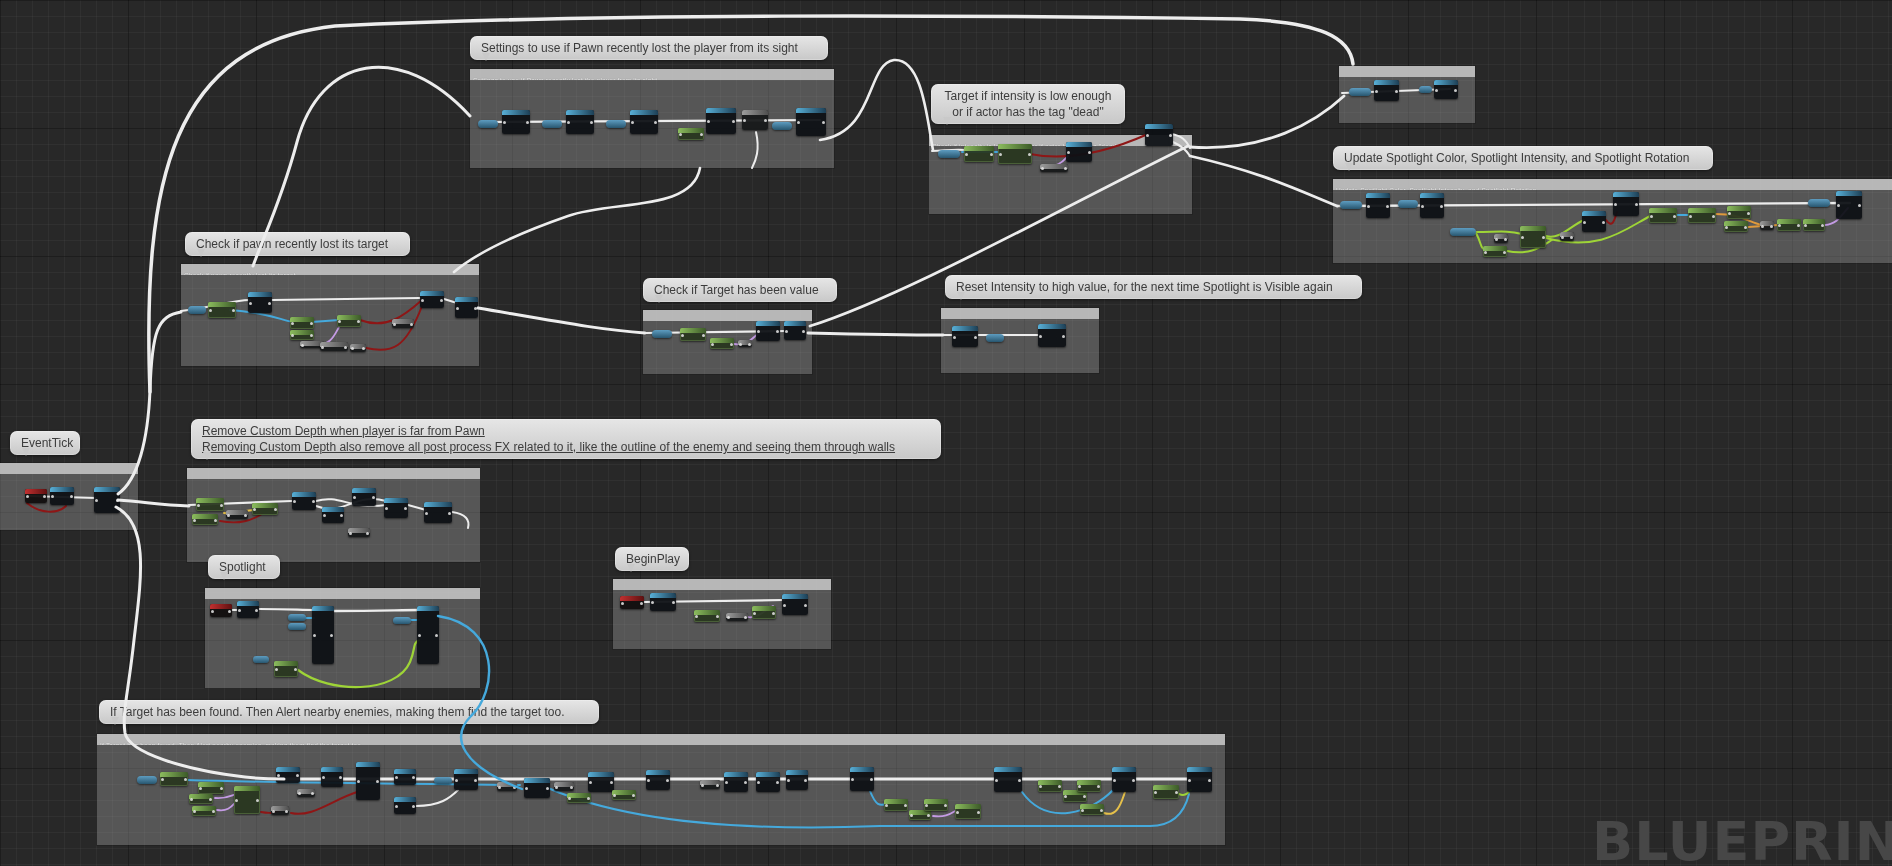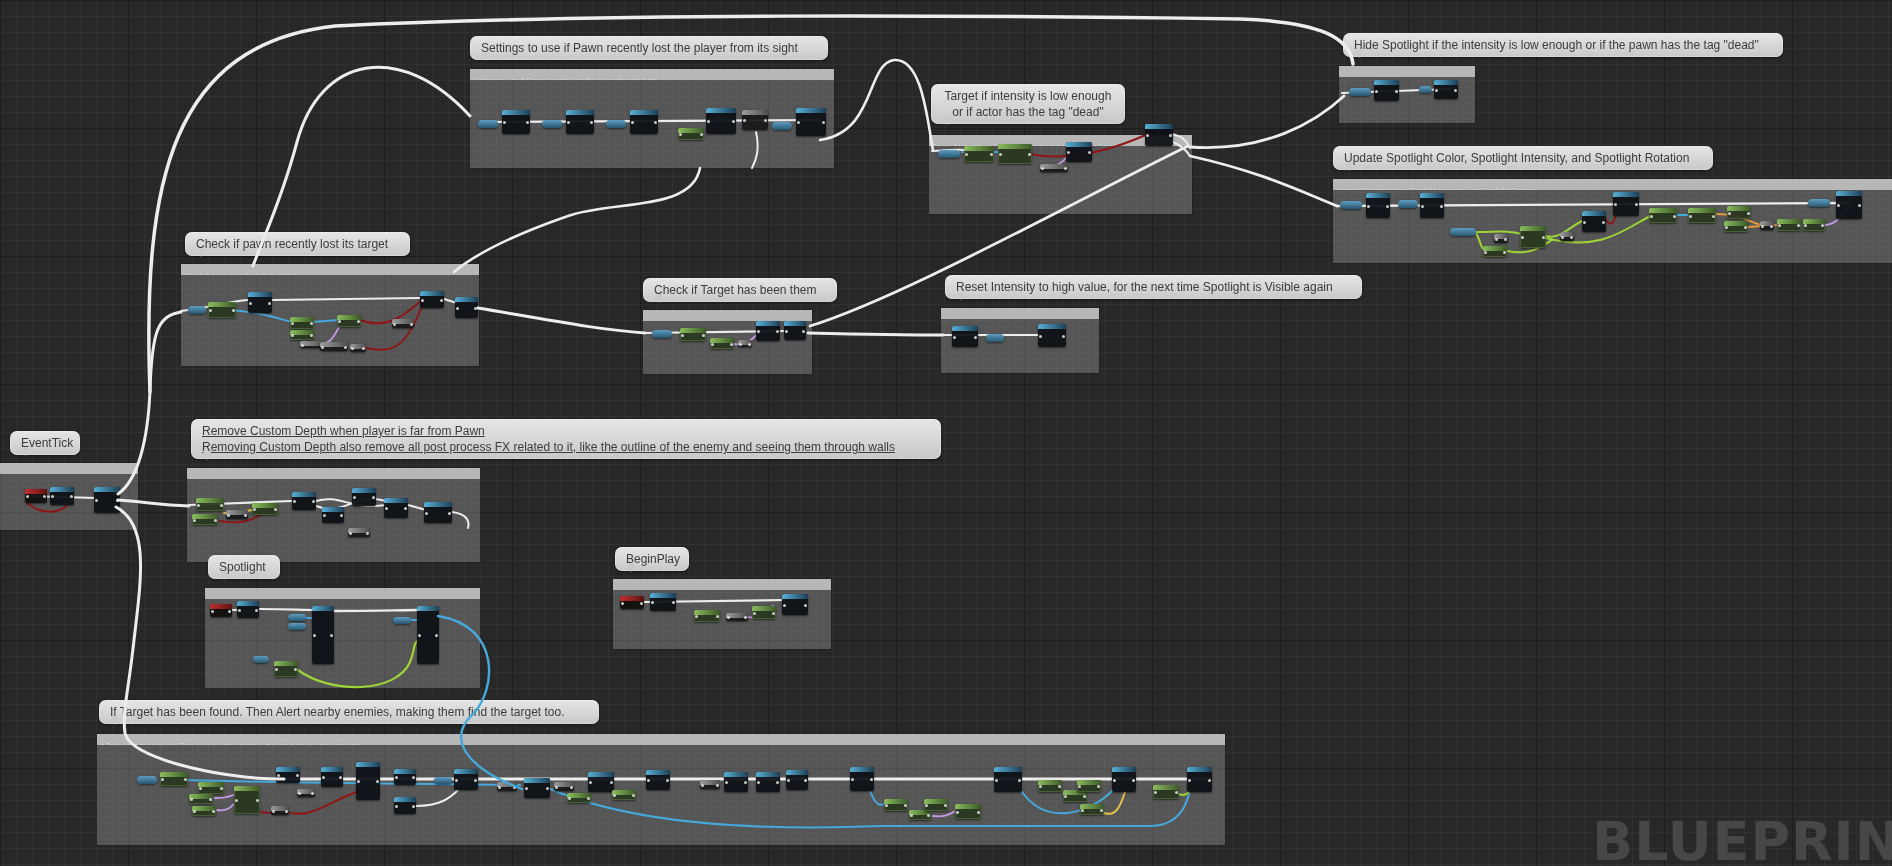--- a/index.html
+++ b/index.html
@@ -527,26 +527,25 @@
     <div class="node f" style="left: 1112px; top: 767px; width: 24px; height: 25px;">
       <div class="cap"></div>
     </div>
     <div class="node p" style="left: 1153px; top: 785px; width: 26px; height: 14px;">
       <div class="cap"></div>
     </div>
     <div class="node f" style="left: 1187px; top: 767px; width: 25px; height: 25px;">
       <div class="cap"></div>
     </div>
     <div class="comment" style="left: 470px; top: 36px; width: 336px;">Settings to use if Pawn recently lost the player from its sight</div>
-    <div class="comment" style="left: 1343px; top: 33px; width: 418px;">Hide Spotlight if the intensity is low enough or if the pawn has the tag "dead"</div>
     <div class="comment center" style="left: 931px; top: 84px; width: 172px;">Target if intensity is low enough
 or if actor has the tag "dead"</div>
     <div class="comment" style="left: 1333px; top: 146px; width: 358px;">Update Spotlight Color, Spotlight Intensity, and Spotlight Rotation</div>
     <div class="comment" style="left: 185px; top: 232px; width: 203px;">Check if pawn recently lost its target</div>
-    <div class="comment" style="left: 643px; top: 278px; width: 172px;">Check if Target has been them</div>
+    <div class="comment" style="left: 643px; top: 278px; width: 172px;">Check if Target has been value</div>
     <div class="comment" style="left: 945px; top: 275px; width: 395px;">Reset Intensity to high value, for the next time Spotlight is Visible again</div>
     <div class="comment" style="left: 10px; top: 431px; width: 48px;">EventTick</div>
     <div class="comment" style="left: 191px; top: 419px; width: 728px; text-decoration: underline;">Remove Custom Depth when player is far from Pawn
 Removing Custom Depth also remove all post process FX related to it, like the outline of the enemy and seeing them through walls</div>
     <div class="comment" style="left: 208px; top: 555px; width: 50px;">Spotlight</div>
     <div class="comment" style="left: 615px; top: 547px; width: 52px;">BeginPlay</div>
     <div class="comment" style="left: 99px; top: 700px; width: 478px;">If Target has been found. Then Alert nearby enemies, making them find the target too.</div>
   </div>
 
 </body></html>

